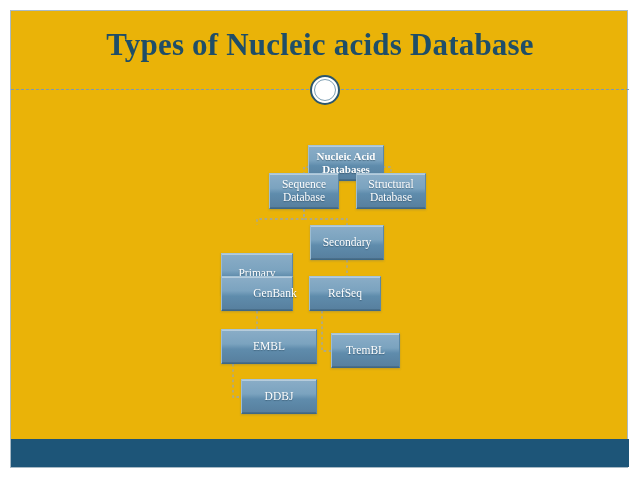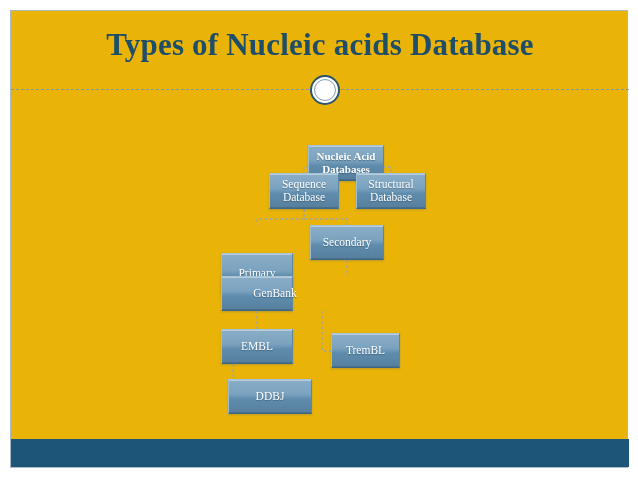--- a/index.html
+++ b/index.html
@@ -185,30 +185,33 @@
     </div>
 
     <div class="node" style="left:299px; top:214px; width:74px; height:35px;">
       <span class="label">Secondary</span>
     </div>
 
     <div class="node" style="left:210px; top:265px; width:72px; height:35px;padding-left:36px;">
       <span class="label">GenBank</span>
     </div>
 
-
-    <div class="node" style="left:210px; top:318px; width:72px; height:35px;">
+    <div class="node" style="left:298px; top:265px; width:72px; height:35px;">
+      <span class="label">RefSeq</span>
+    </div>
+
+    <div class="node" style="left:210px; top:318px; width:96px; height:35px;">
       <span class="label">EMBL</span>
     </div>
 
     <div class="node" style="left:320px; top:322px; width:69px; height:35px;">
       <span class="label">TremBL</span>
     </div>
 
-    <div class="node" style="left:217px; top:368px; width:84px; height:35px;text-align:center;">
+    <div class="node" style="left:230px; top:368px; width:76px; height:35px;text-align:center;">
       <span class="label">DDBJ</span>
     </div>
 
   </div>
 
   <div id="footer-bar"></div>
 
 </div>
 
 </body></html>

